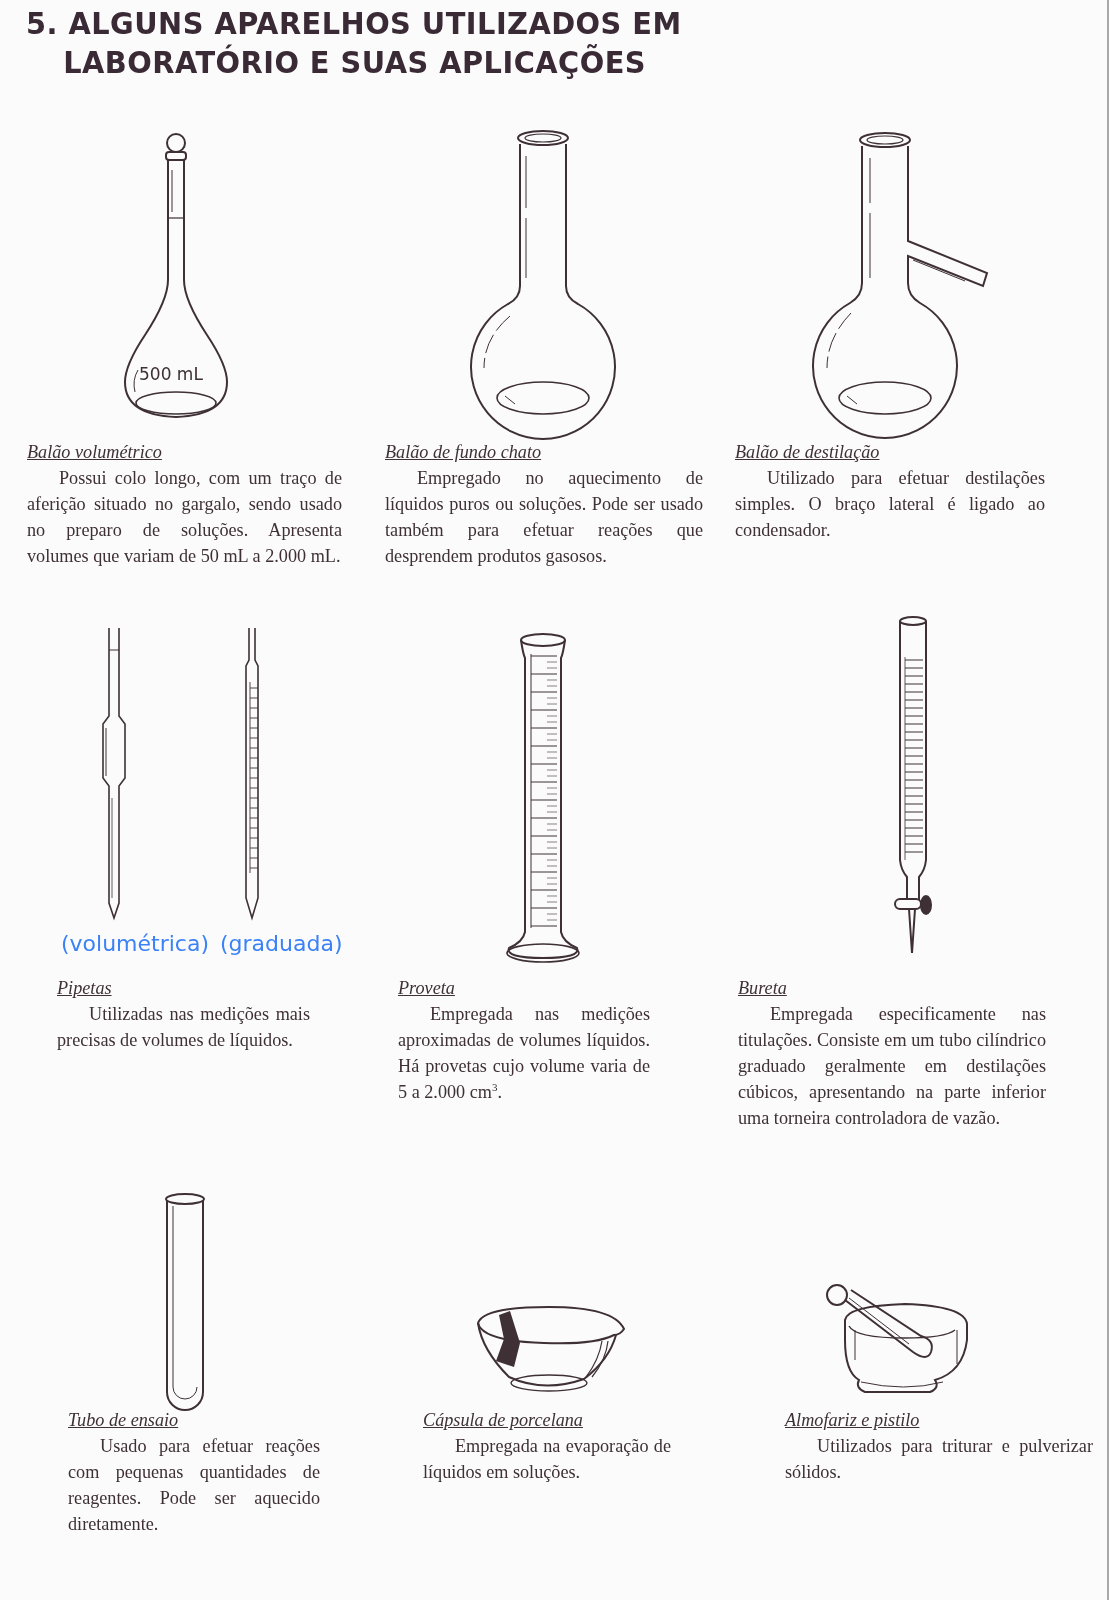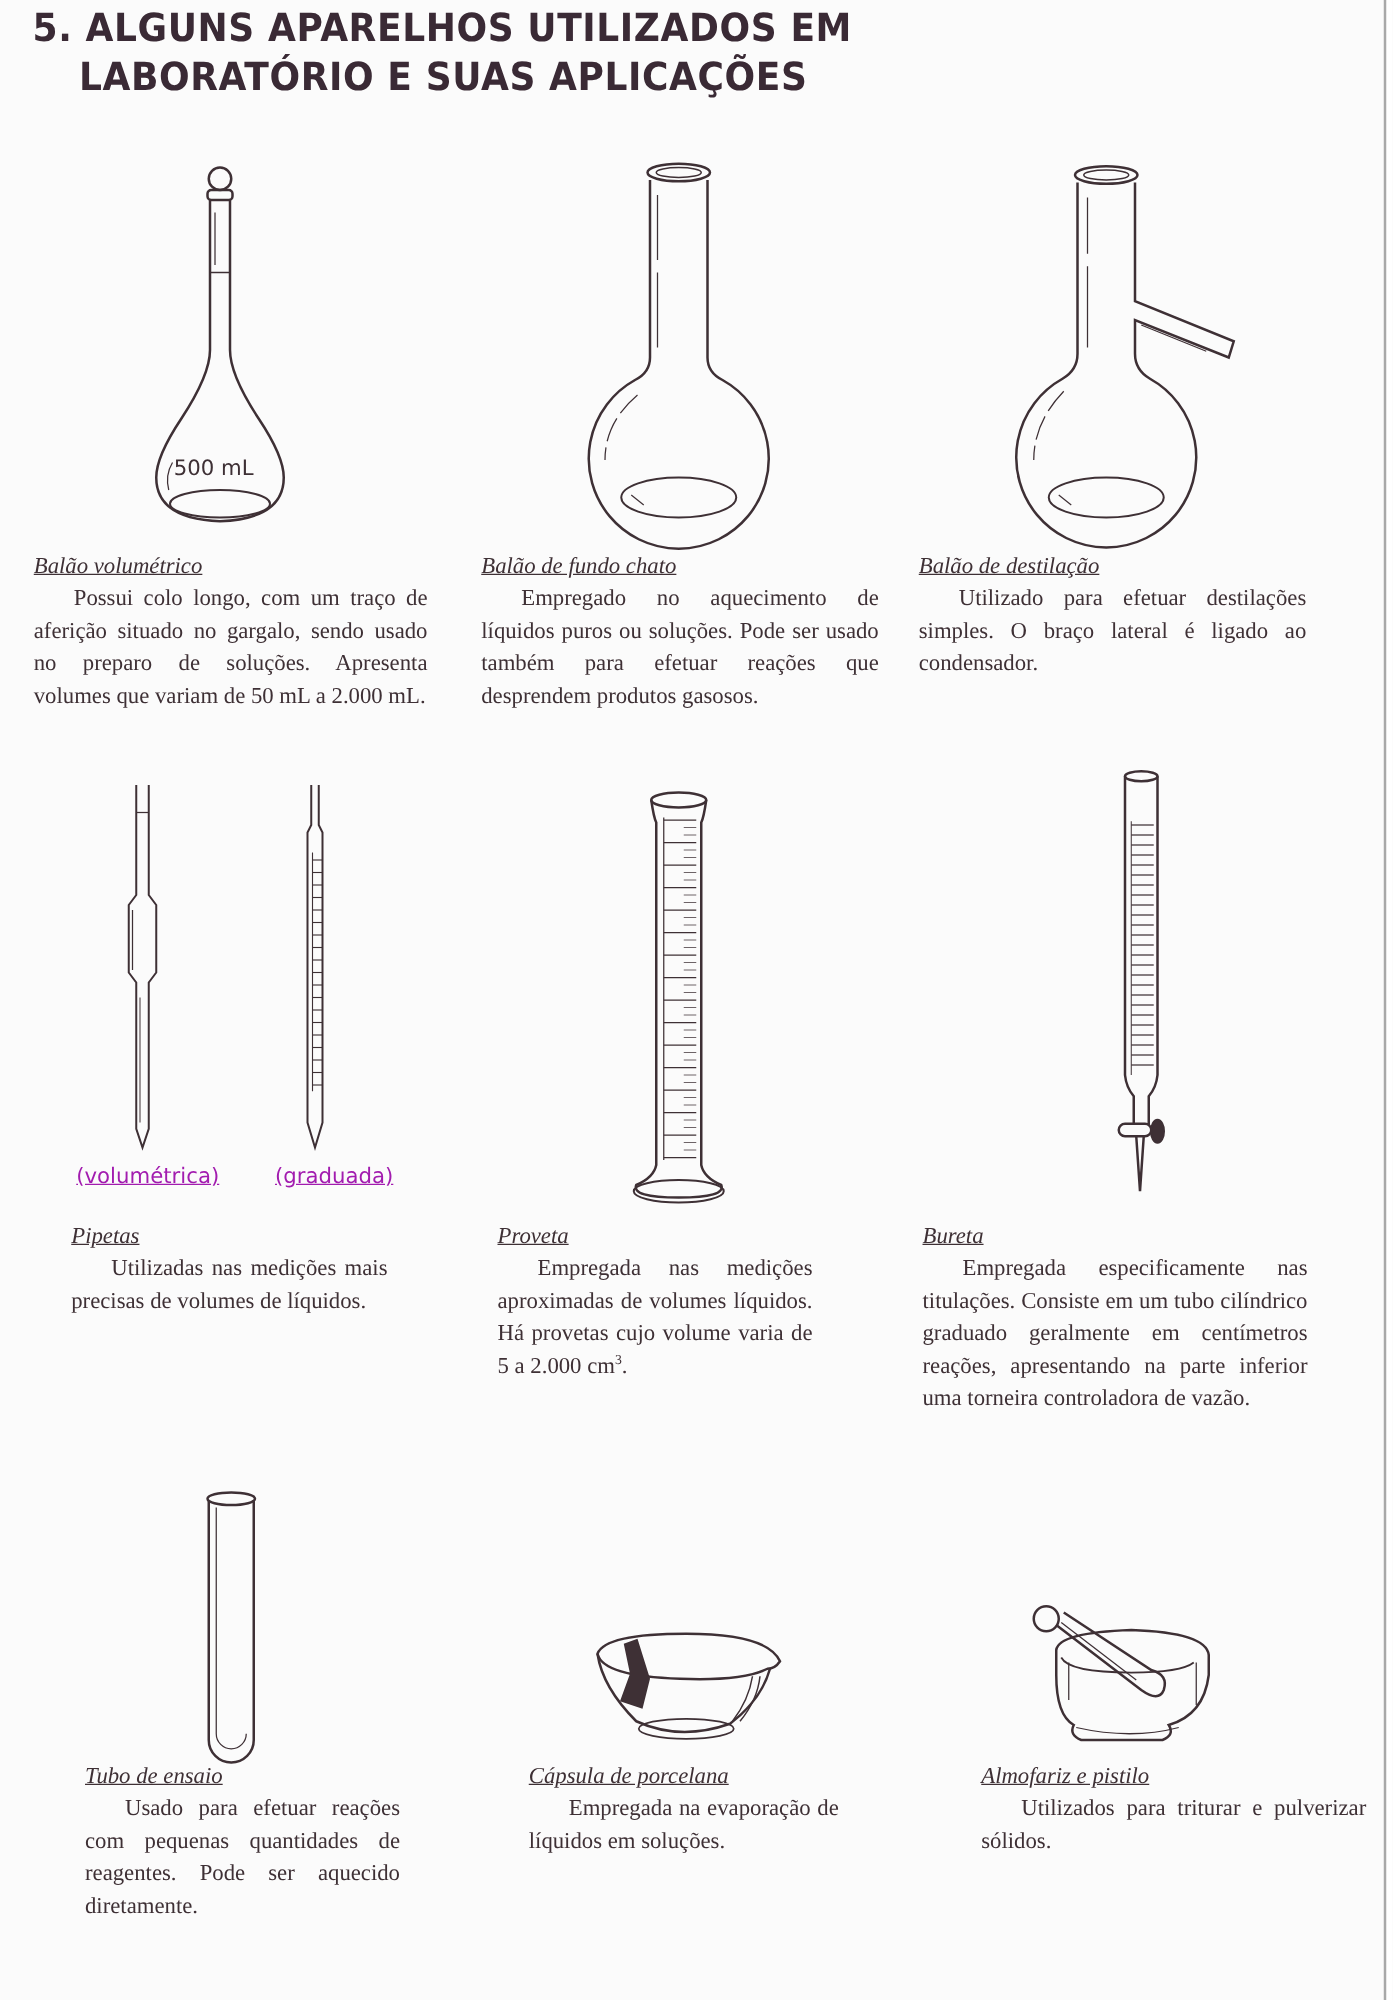--- a/index.html
+++ b/index.html
@@ -5,21 +5,21 @@
   html,body{margin:0;padding:0;}
   body{width:1114px;height:1600px;background:#fbfbfb;position:relative;overflow:hidden;font-family:"Liberation Serif","DejaVu Serif",serif;color:#3e3035;}
   .edge{position:absolute;right:0;top:0;width:5px;height:1600px;background:#ffffff;border-left:2px solid #a8a8a8;}
   .title{position:absolute;left:26px;top:4px;font-family:"DejaVu Sans","Liberation Sans",sans-serif;font-weight:bold;font-size:31px;line-height:39px;color:#3a2a35;letter-spacing:0.5px;transform:scaleX(0.93);transform-origin:left top;}
   .title .l2{display:block;padding-left:40px;}
   .fig{position:absolute;}
   .fig svg{display:block;overflow:visible;}
   .cap{position:absolute;font-size:18.2px;line-height:26px;color:#3e3035;}
   .cap .name{display:block;font-style:italic;text-decoration:underline;}
   .cap .desc{display:block;text-indent:32px;text-align:justify;}
-  .sub-label{position:absolute;font-family:"DejaVu Sans","Liberation Sans",sans-serif;font-size:17px;color:#a21caf;text-decoration:underline;}
+  .sub-label{position:absolute;font-family:"DejaVu Sans","Liberation Sans",sans-serif;font-size:22px;color:#3b82f6;}
 </style>
 </head>
 <body>
 
 <div class="edge"></div>
 
 <h1 class="title" style="margin:0;">
   <span>5. ALGUNS APARELHOS UTILIZADOS EM</span>
   <span class="l2">LABORATÓRIO E SUAS APLICAÇÕES</span>
 </h1>
@@ -209,21 +209,21 @@
         <line x1="10" y1="205" x2="28" y2="205"></line>
         <line x1="10" y1="213" x2="28" y2="213"></line>
         <line x1="10" y1="221" x2="28" y2="221"></line>
         <line x1="10" y1="229" x2="28" y2="229"></line>
         <line x1="10" y1="237" x2="28" y2="237"></line>
     </g>
   </svg>
 </div>
 <div class="cap" style="left:738px;top:975px;width:308px;">
   <span class="name">Bureta</span>
-  <span class="desc">Empregada especificamente nas titulações. Consiste em um tubo cilíndrico graduado geralmente em centímetros reações, apresentando na parte inferior uma torneira controladora de vazão.</span>
+  <span class="desc">Empregada especificamente nas titulações. Consiste em um tubo cilíndrico graduado geralmente em destilações cúbicos, apresentando na parte inferior uma torneira controladora de vazão.</span>
 </div>
 
 <div class="fig" style="left:163px;top:1192px;">
   <svg width="44" height="230" viewBox="0 0 44 230" fill="none" stroke="#3e3035" stroke-width="2">
     <ellipse cx="22" cy="7" rx="19" ry="5"></ellipse>
     <path d="M4 8 V200 A18 18 0 0 0 40 200 V8"></path>
     <path d="M10 14 V195 A12 12 0 0 0 34 195" stroke-width="1"></path>
   </svg>
 </div>
 <div class="cap" style="left:68px;top:1407px;width:252px;">

